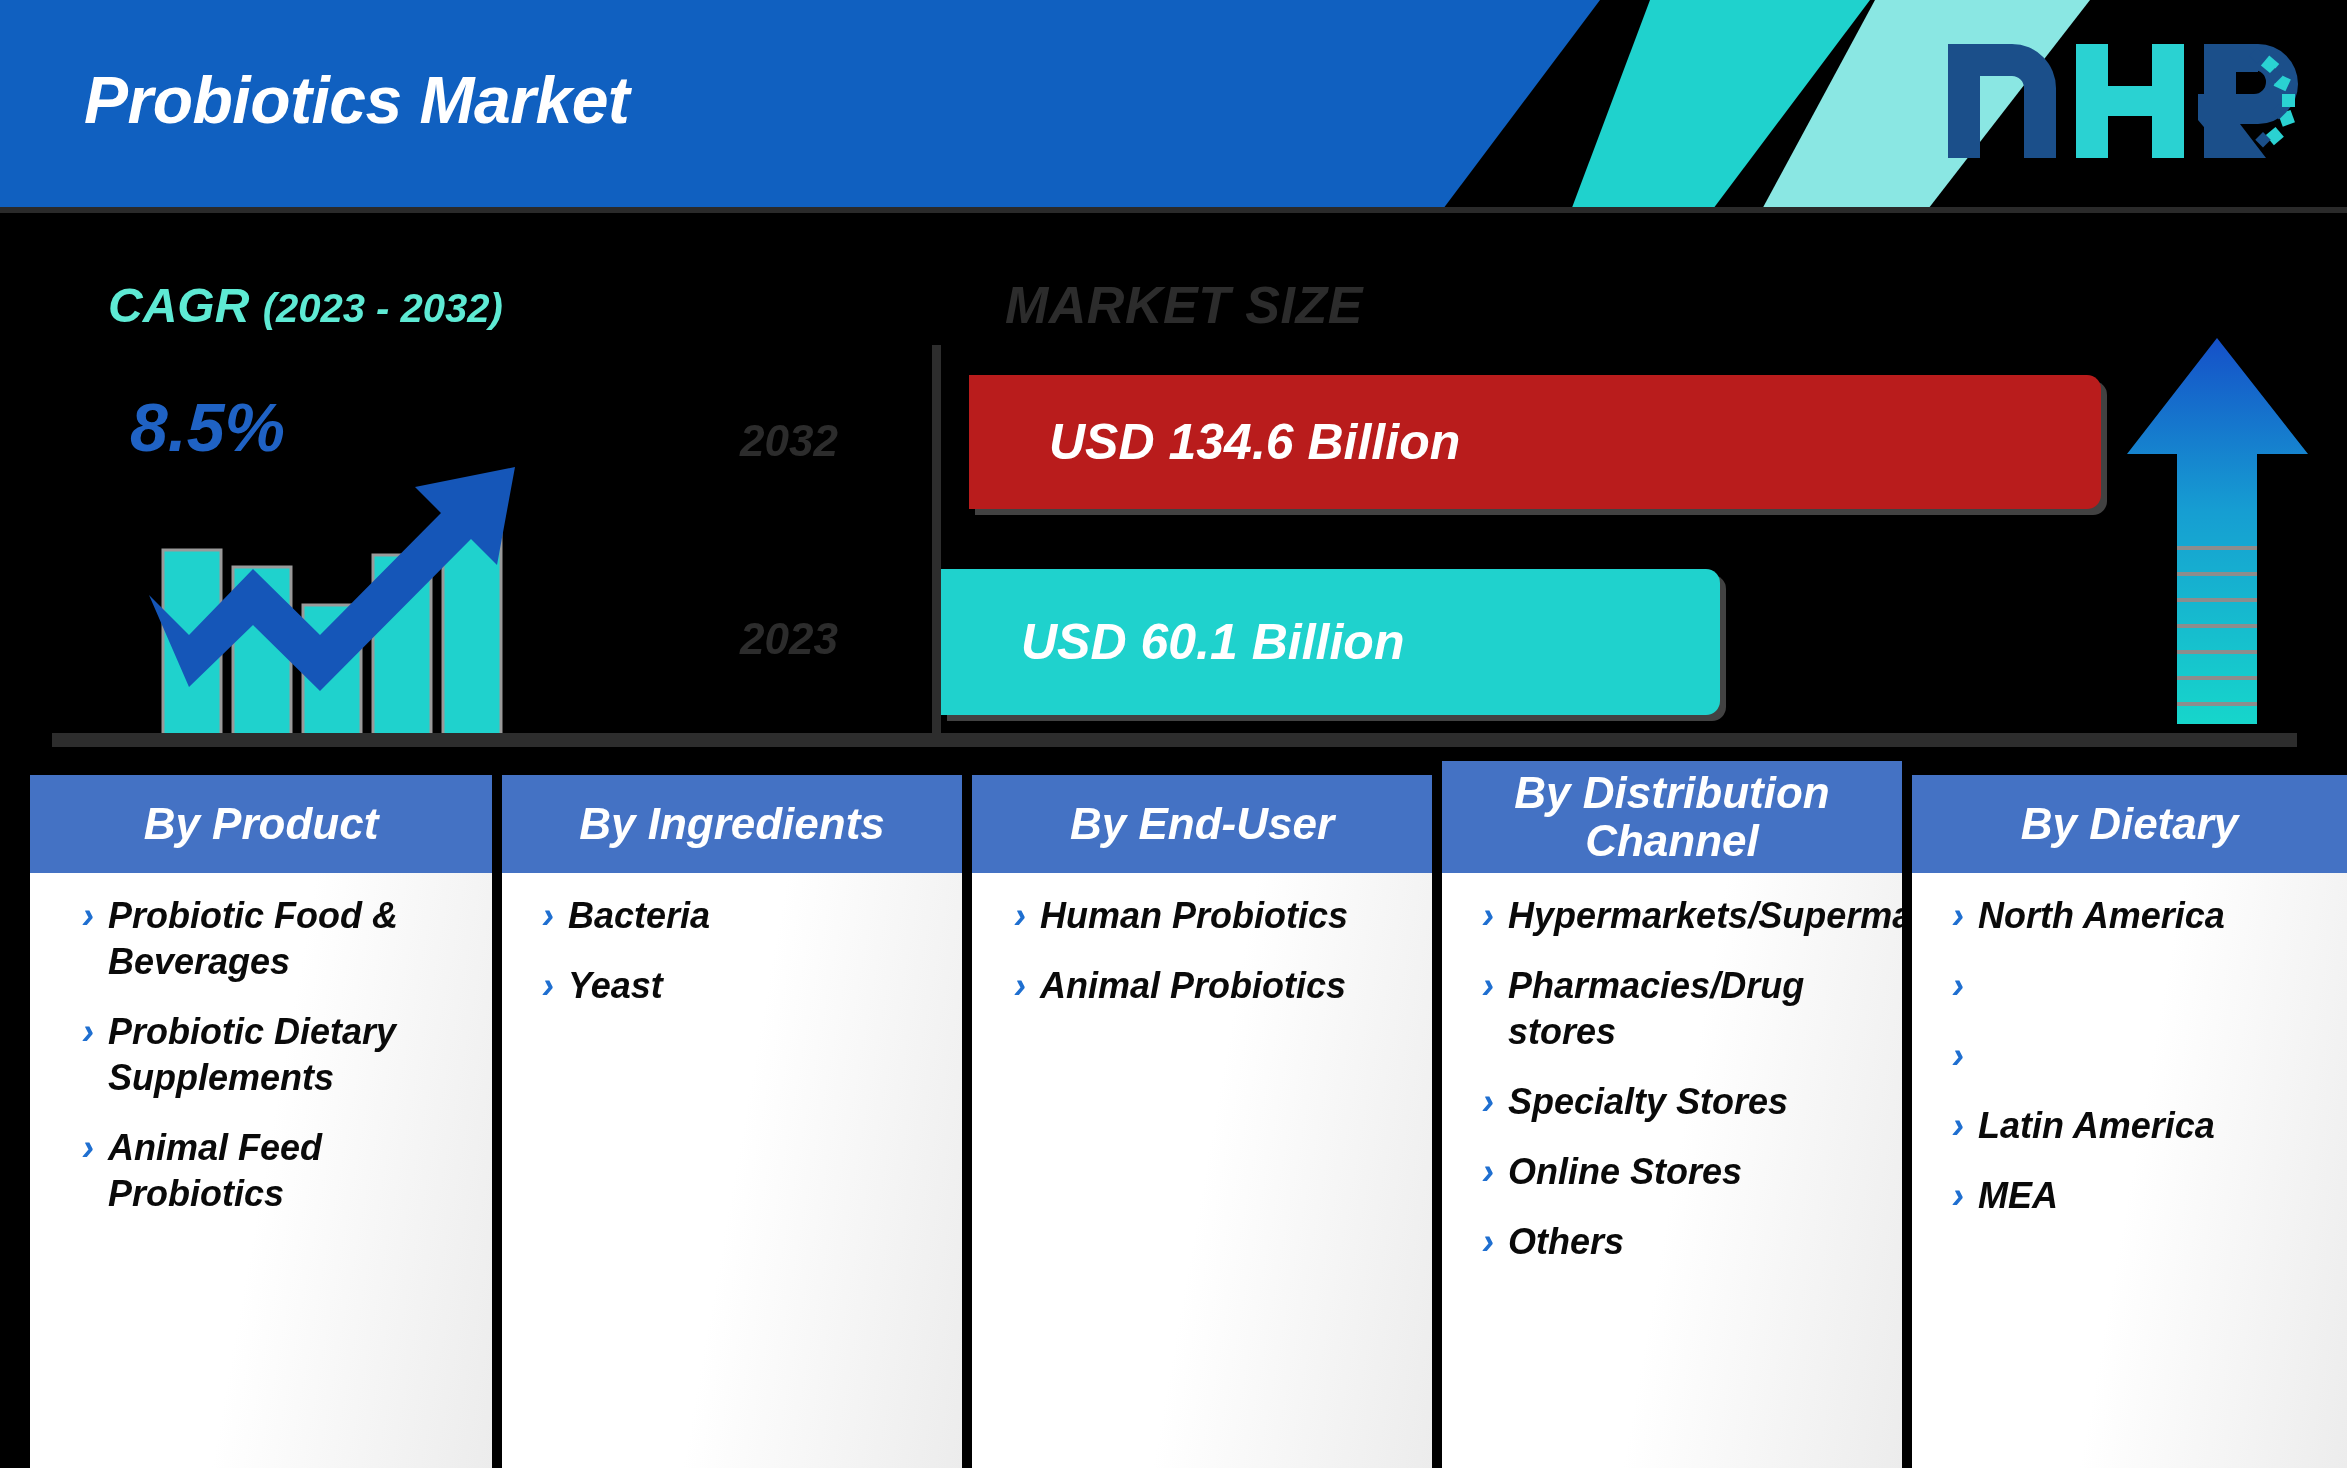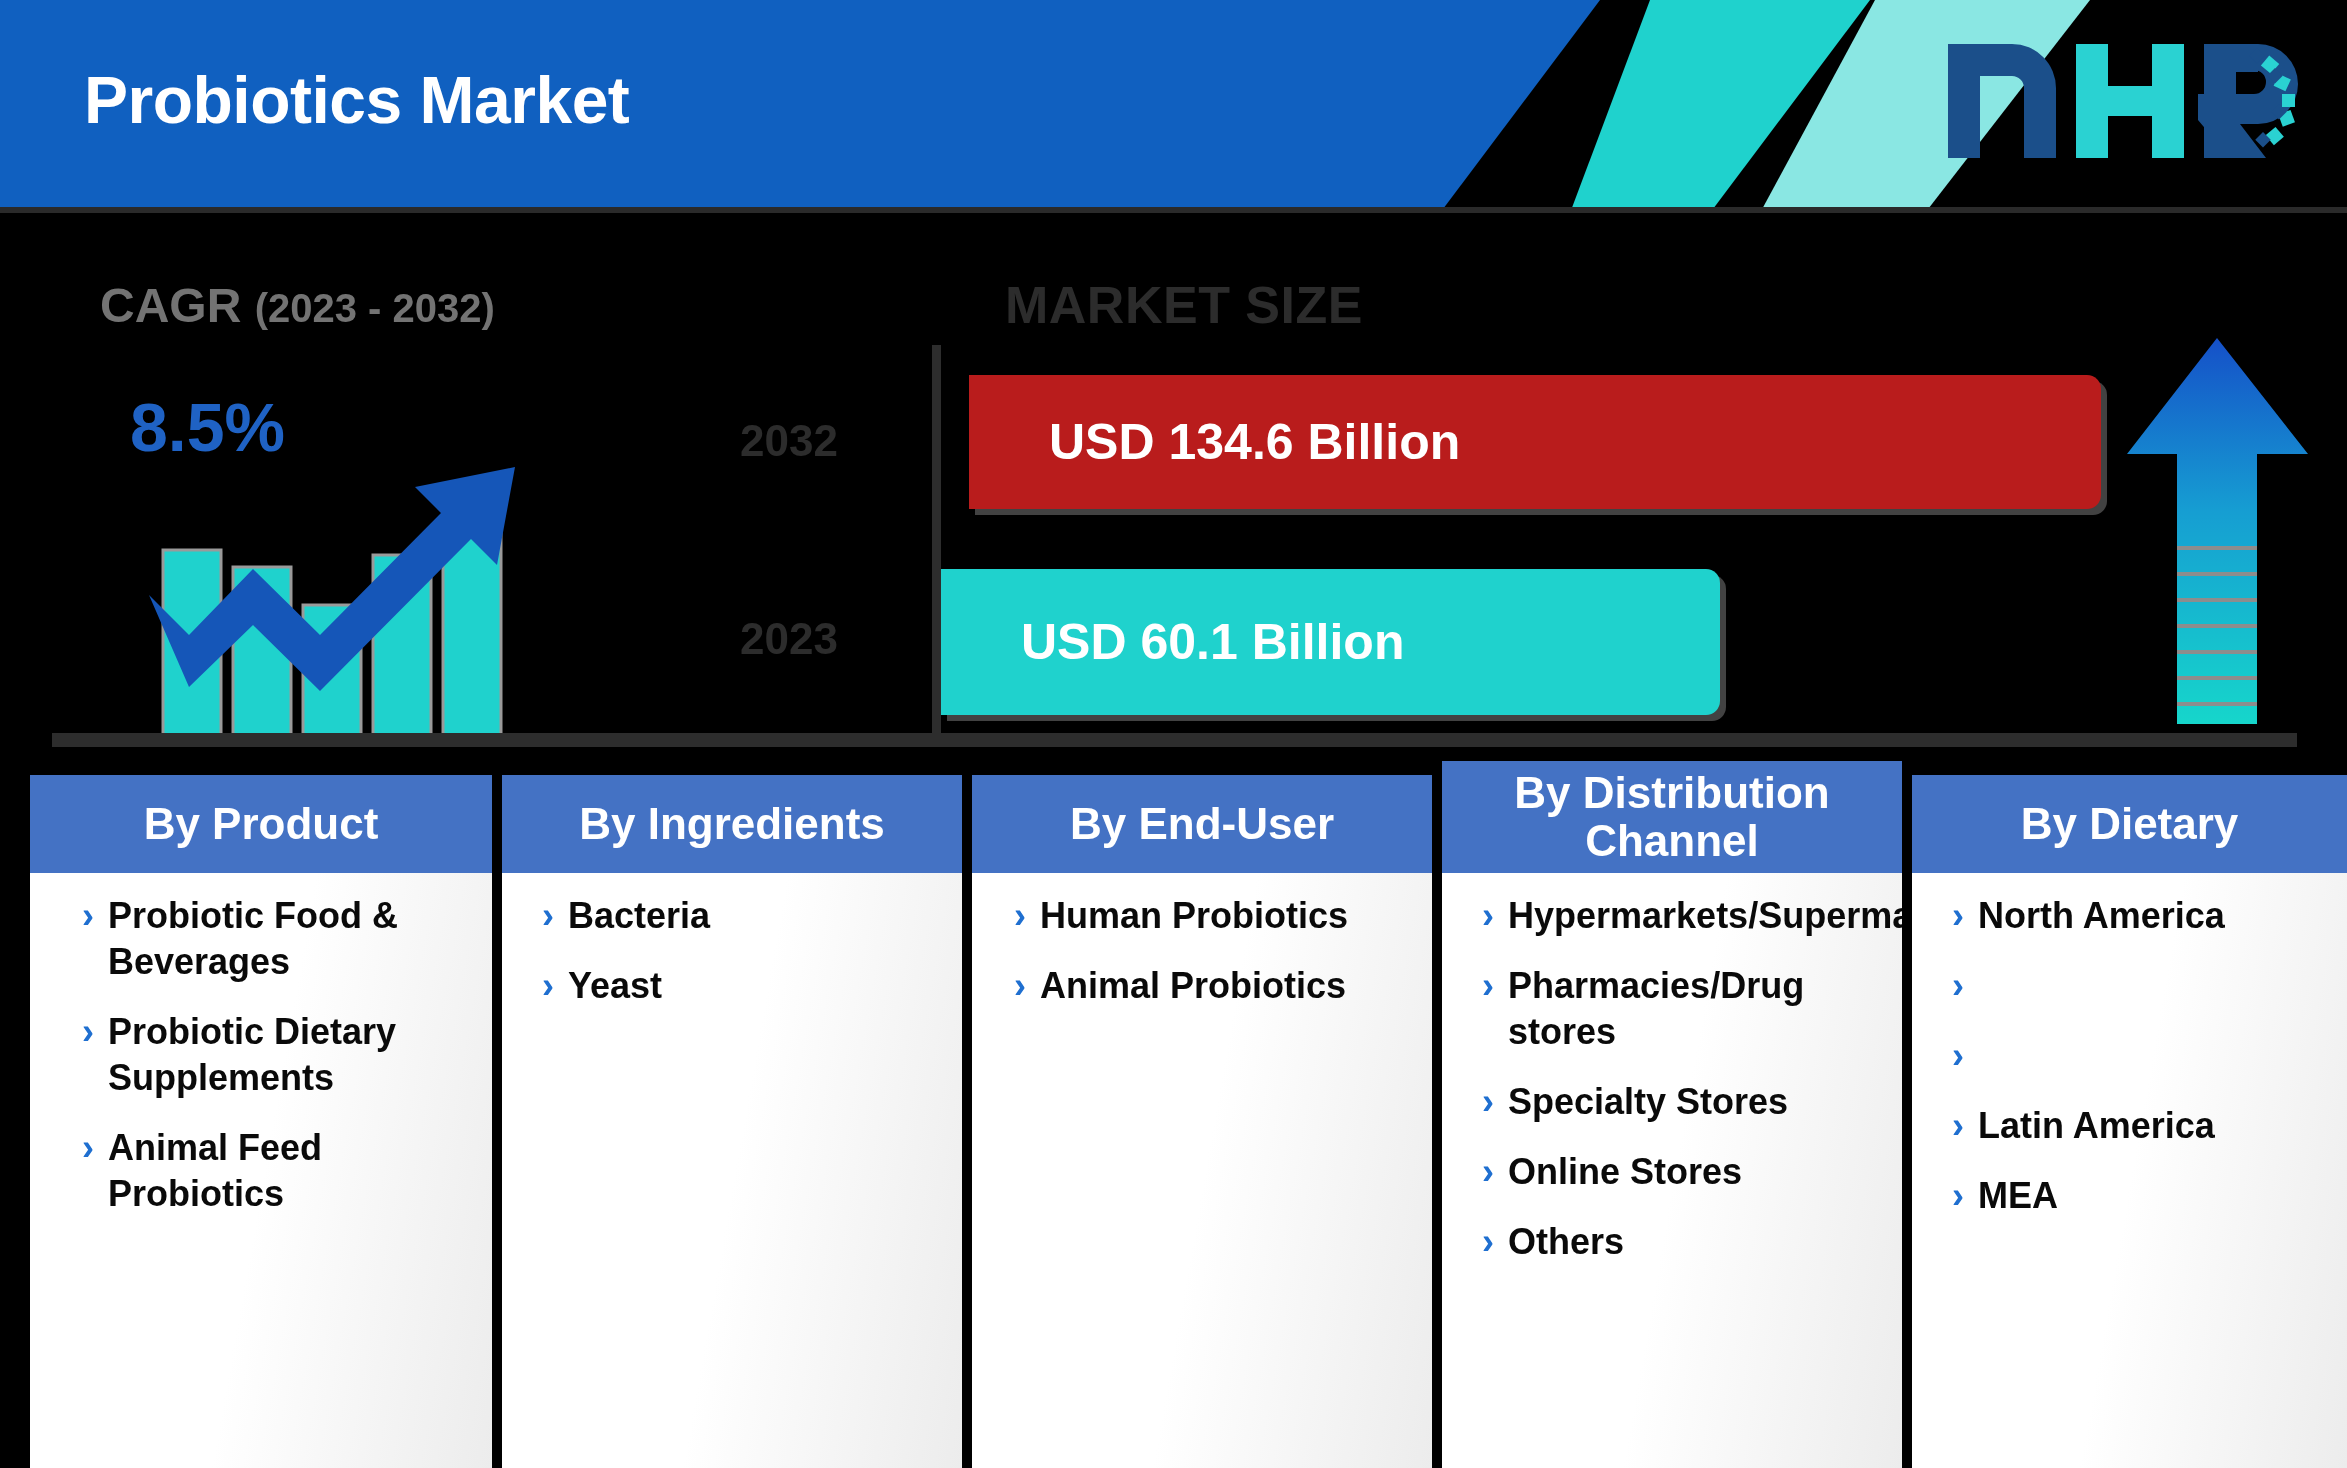--- a/index.html
+++ b/index.html
@@ -3,21 +3,21 @@
 <meta charset="utf-8">
 <title>Probiotics Market Infographic</title>
 <style>
   * { margin:0; padding:0; box-sizing:border-box; }
   html, body {
     width:2347px; height:1468px;
     background:#000000;
     font-family:"Liberation Sans", sans-serif;
     overflow:hidden;
   }
-  #page { position:relative; width:2347px; height:1468px; background:#000; }
+  #page { position:relative; width:2347px; height:1468px; background:#000;font-style:italic; }
 
   
   .header {
     position:absolute; left:0; top:0; width:2347px; height:213px;
     overflow:hidden;
   }
   .hdr-blue {
     position:absolute; left:0; top:0; height:213px; width:1600px;
     background:#1060c0;
     clip-path: polygon(0 0, 1600px 0, 1440px 213px, 0 213px);
@@ -46,22 +46,22 @@
   }
 
   
   .logo {
     position:absolute; left:1940px; top:36px; width:360px; height:130px;
   }
   .logo svg { display:block; }
 
   
   .cagr-title {
-    position:absolute; left:100px; top:278px;
-    font-size:48px; font-weight:bold; color:#737373;
+    position:absolute; left:108px; top:278px;
+    font-size:48px; font-weight:bold; color:#5eead4;
     white-space:nowrap;
   }
   .cagr-title .yr { font-size:40px; }
   .cagr-value {
     position:absolute; left:130px; top:388px;
     font-size:68px; font-weight:bold; color:#1f62c4;
   }
   .cagr-icon {
     position:absolute; left:145px; top:455px; width:400px; height:290px;
   }

